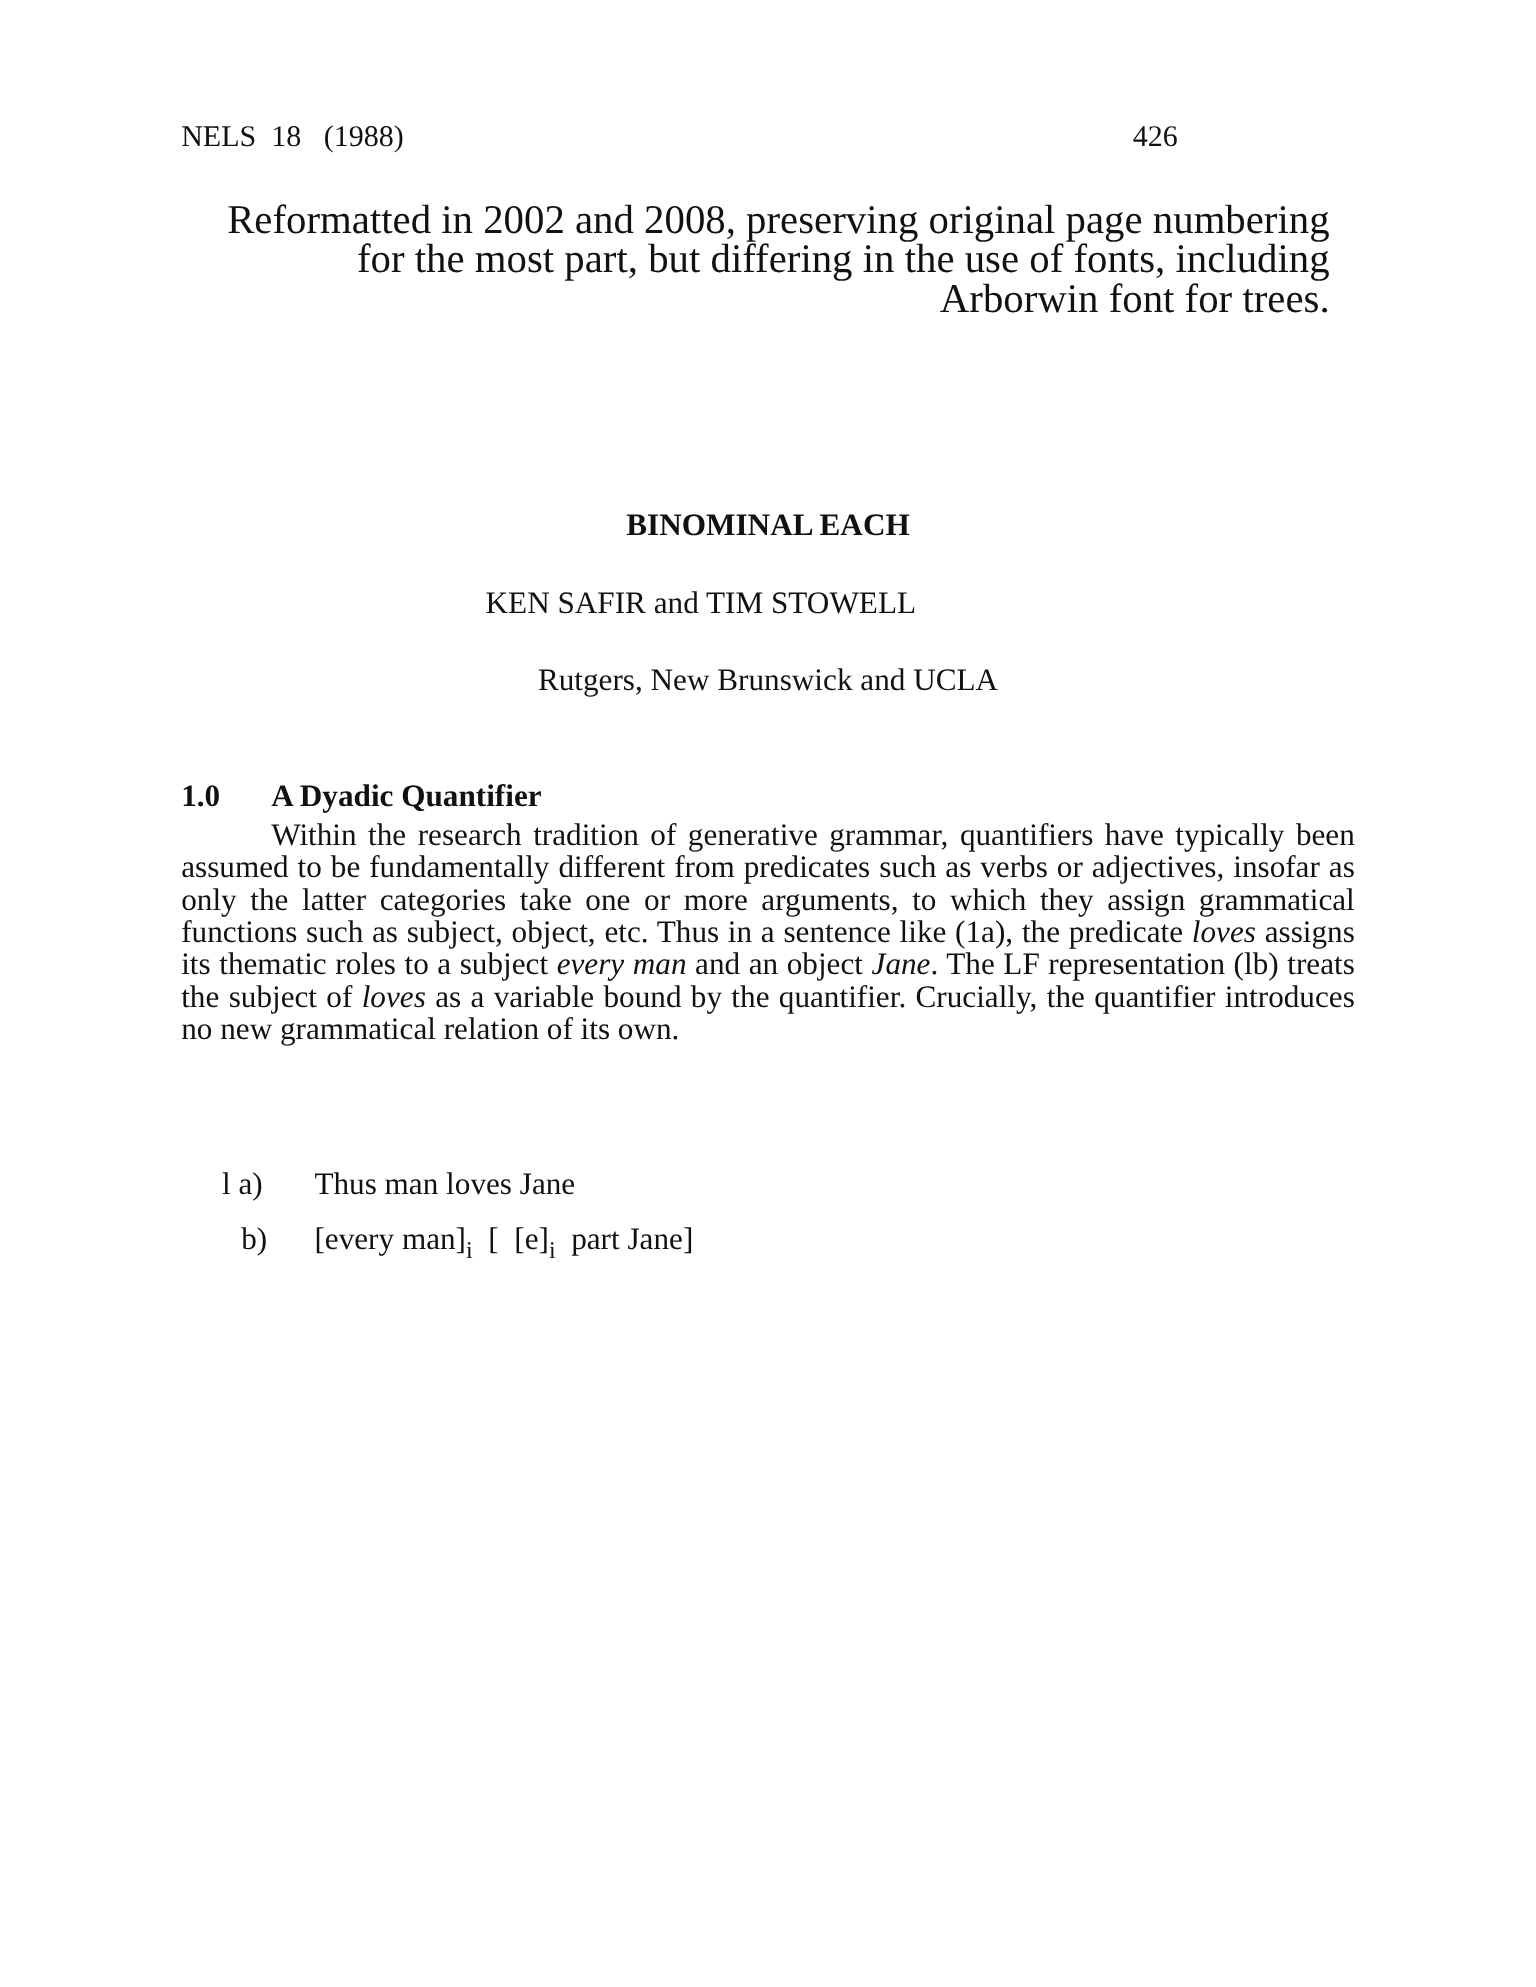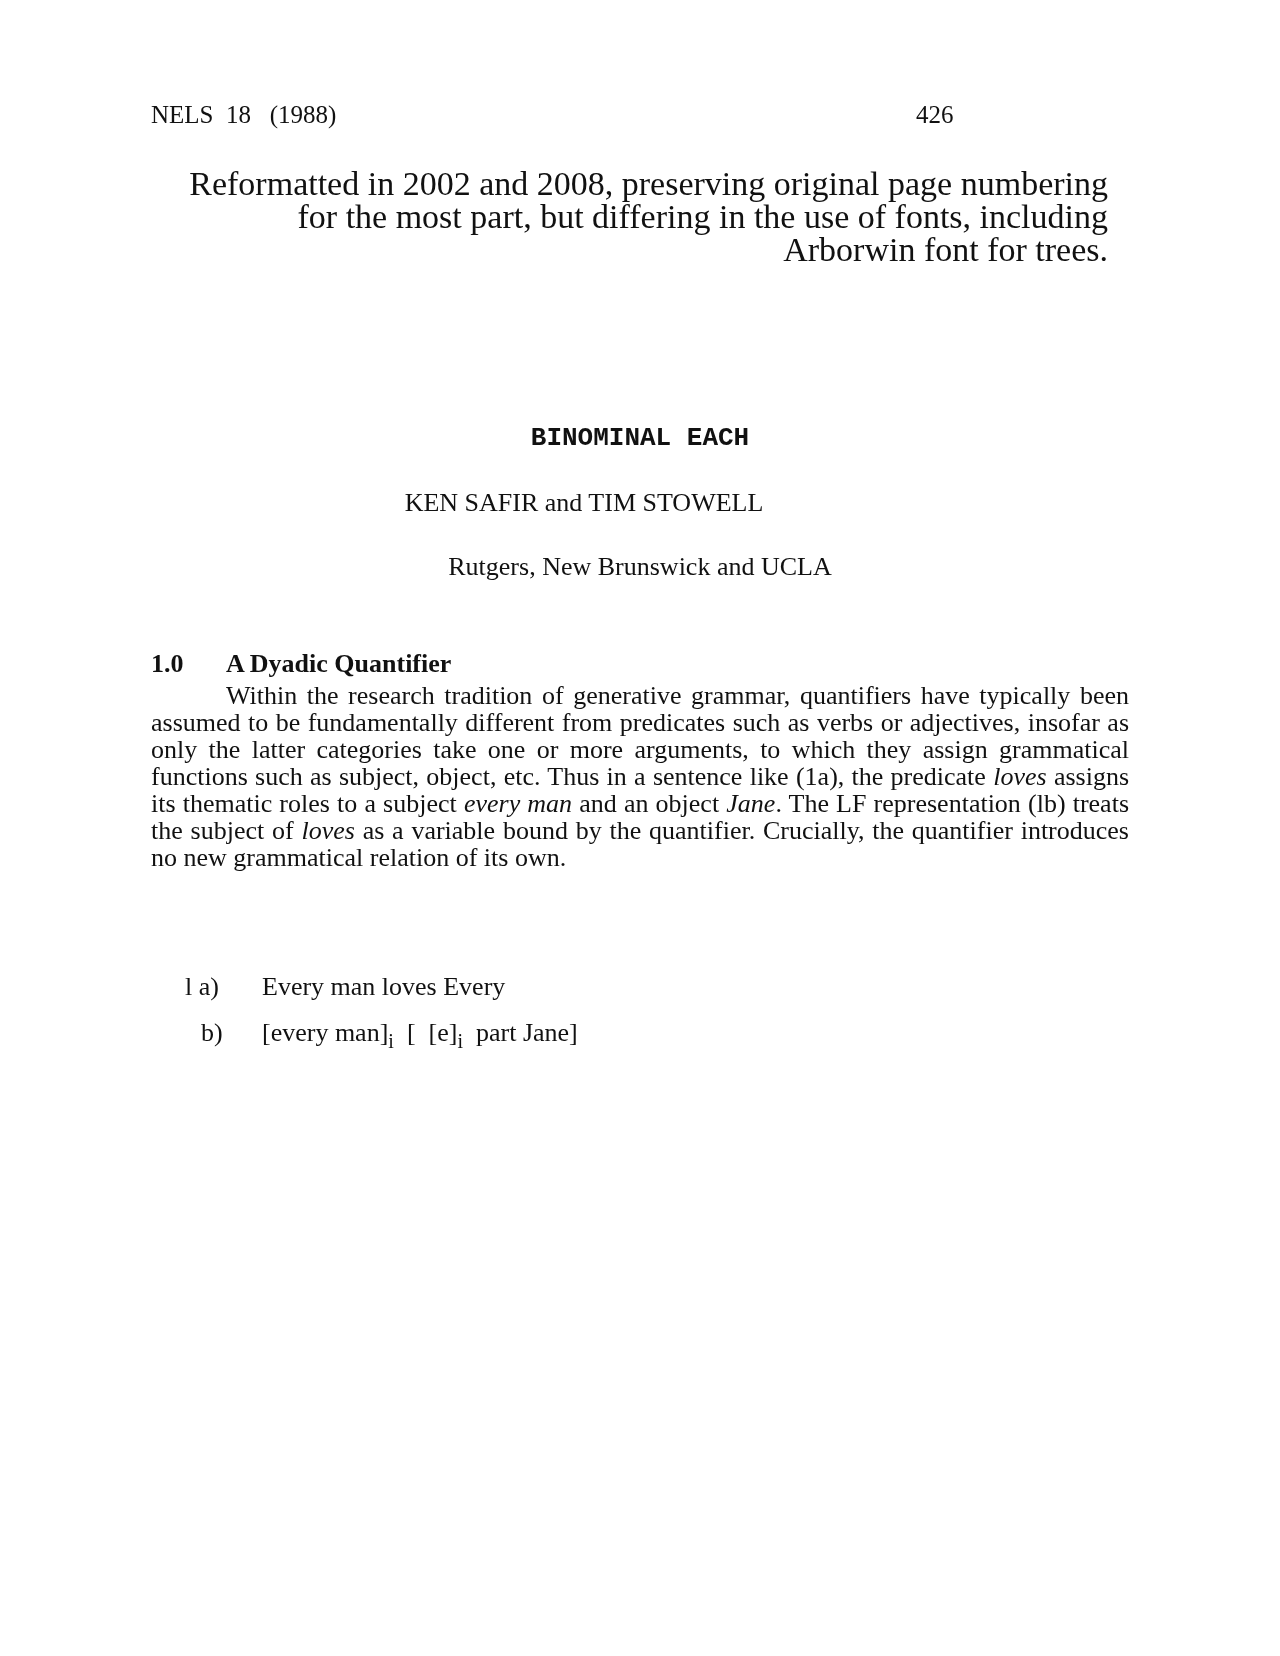--- a/index.html
+++ b/index.html
@@ -3,26 +3,26 @@
 <meta charset="utf-8">
 <style>
   html, body { margin: 0; padding: 0; background: #ffffff; }
   body {
     width: 1280px; height: 1656px; position: relative; overflow: hidden;
     font-family: "Liberation Serif", "DejaVu Serif", serif;
     color: #111111;
   }
   .abs { position: absolute; margin-top: 27px; }
   .header-left { left: 151px; top: 74px; font-size: 25px; white-space: pre; }
-  .header-right { left: 916px; top: 74px; font-size: 25px; }
+  .header-right { left: 944px; top: 74px; font-size: 25px; }
   .note {
     left: 188px; top: 140px; width: 920px;
     font-size: 34px; line-height: 33px; text-align: right;
   }
-  .title { left: 0; width: 1280px; top: 396px; text-align: center; font-size: 26px; font-weight: bold; font-family: Liberation Mono, monospace; }
+  .title { left: 0; width: 1280px; top: 396px; text-align: center; font-size: 26px; font-weight: bold; }
   .authors { left: 0; width: 1168px; top: 461px; text-align: center; font-size: 26px; }
   .affil { left: 0; width: 1280px; top: 525px; text-align: center; font-size: 26px; }
   .section-head { left: 151px; top: 622px; font-size: 26px; font-weight: bold; }
   .section-head .num { display: inline-block; width: 75px; }
   .body-text {
     left: 151px; top: 655px; width: 978px;
     font-size: 26px; line-height: 27px; text-align: justify;
   }
   .body-text .indent { display: inline-block; width: 75px; }
   .ex { font-size: 26px; }
@@ -45,16 +45,16 @@
 <div class="abs authors">KEN SAFIR and TIM STOWELL</div>
 <div class="abs affil">Rutgers, New Brunswick and UCLA</div>
 
 <div class="abs section-head">
   <span class="num">1.0</span><span>A Dyadic Quantifier</span>
 </div>
 
 <div class="abs body-text"><span class="indent"></span><span>Within the research tradition of generative grammar, quantifiers have typically been assumed to be fundamentally different from predicates such as verbs or adjectives, insofar as only the latter categories take one or more arguments, to which they assign grammatical functions such as subject, object, etc. Thus in a sentence like (1a), the predicate </span><i>loves</i><span> assigns its thematic roles to a subject </span><i>every man</i><span>  and an object </span><i>Jane</i><span>. The LF representation (lb) treats the subject of  </span><i>loves</i><span>  as a variable bound by the quantifier. Crucially, the quantifier introduces no new grammatical relation of its own.</span></div>
 
 <div class="abs ex ex-a">l a)</div>
-<div class="abs ex ex-text-a">Every man loves Every</div>
+<div class="abs ex ex-text-a">Thus man loves Jane</div>
 
 <div class="abs ex ex-b">b)</div>
 <div class="abs ex ex-text-b"><span>[every man]</span><span class="sub">i</span><span>  [  [e]</span><span class="sub">i</span><span>  part Jane]</span></div>
 
 </body></html>

